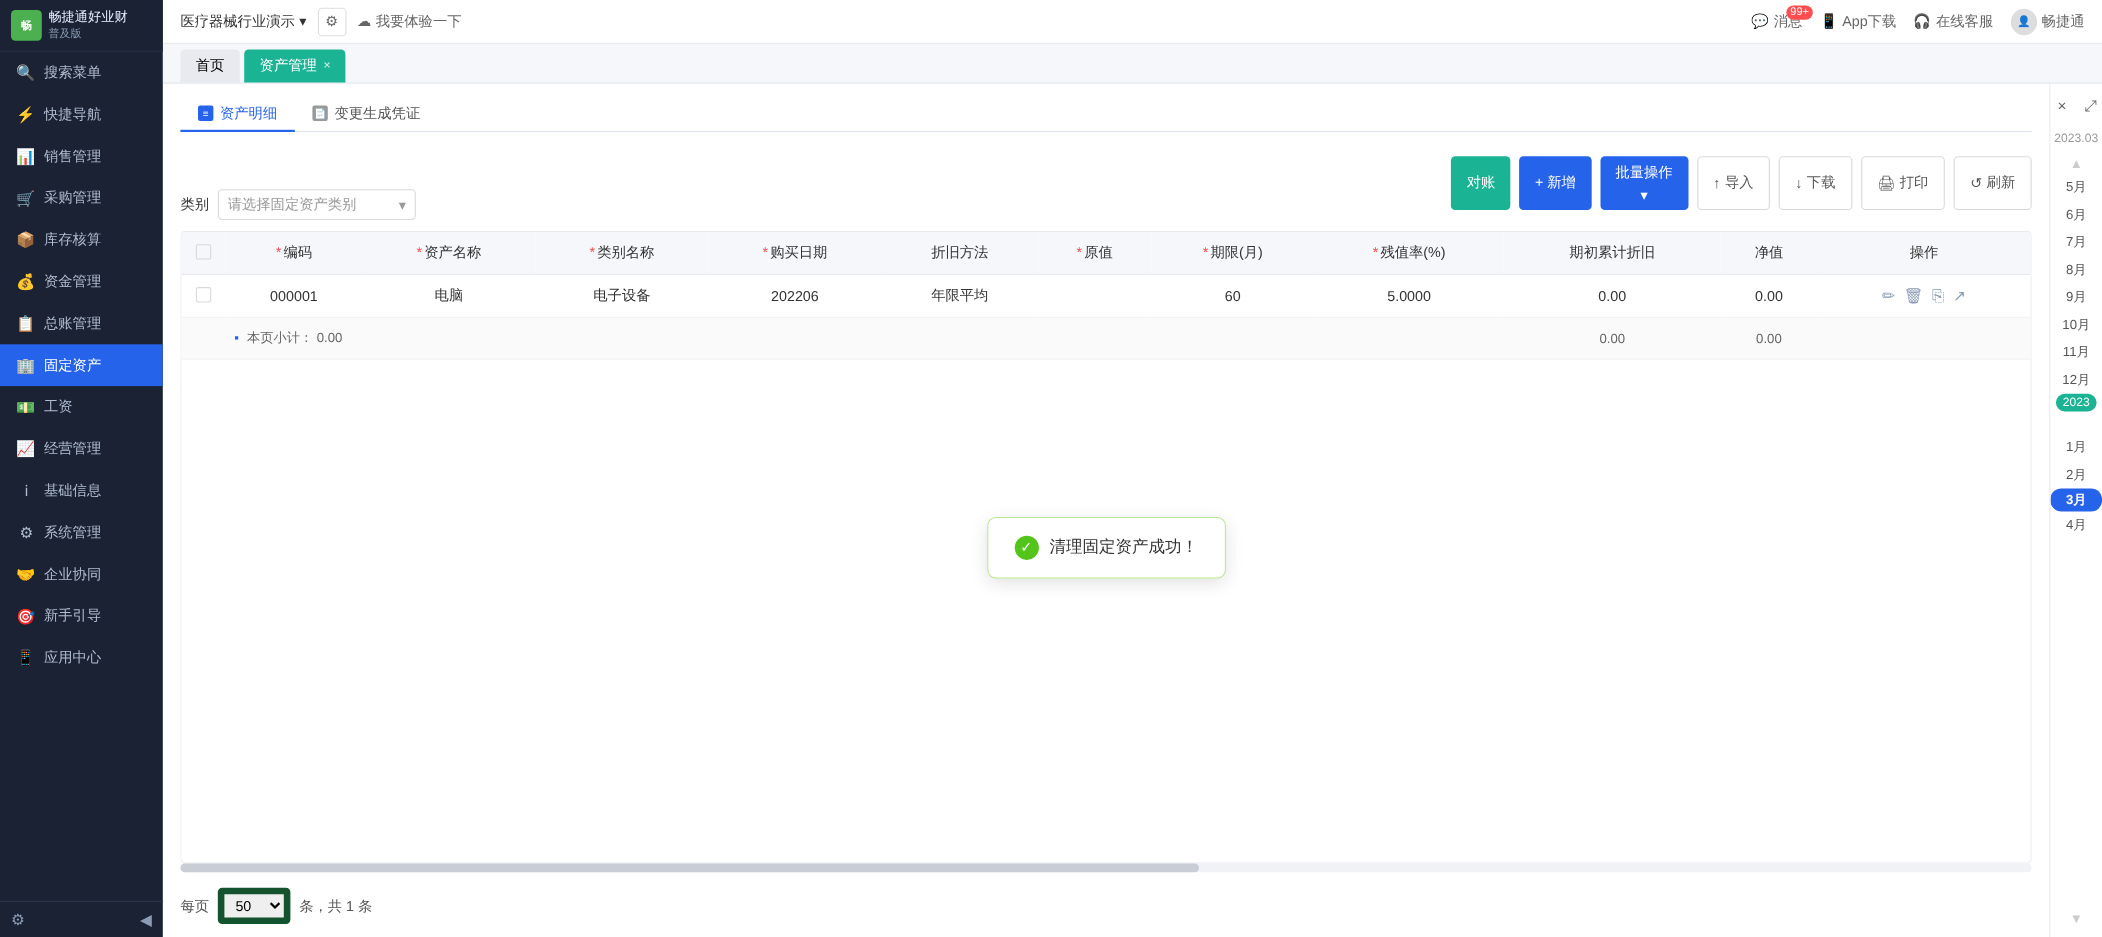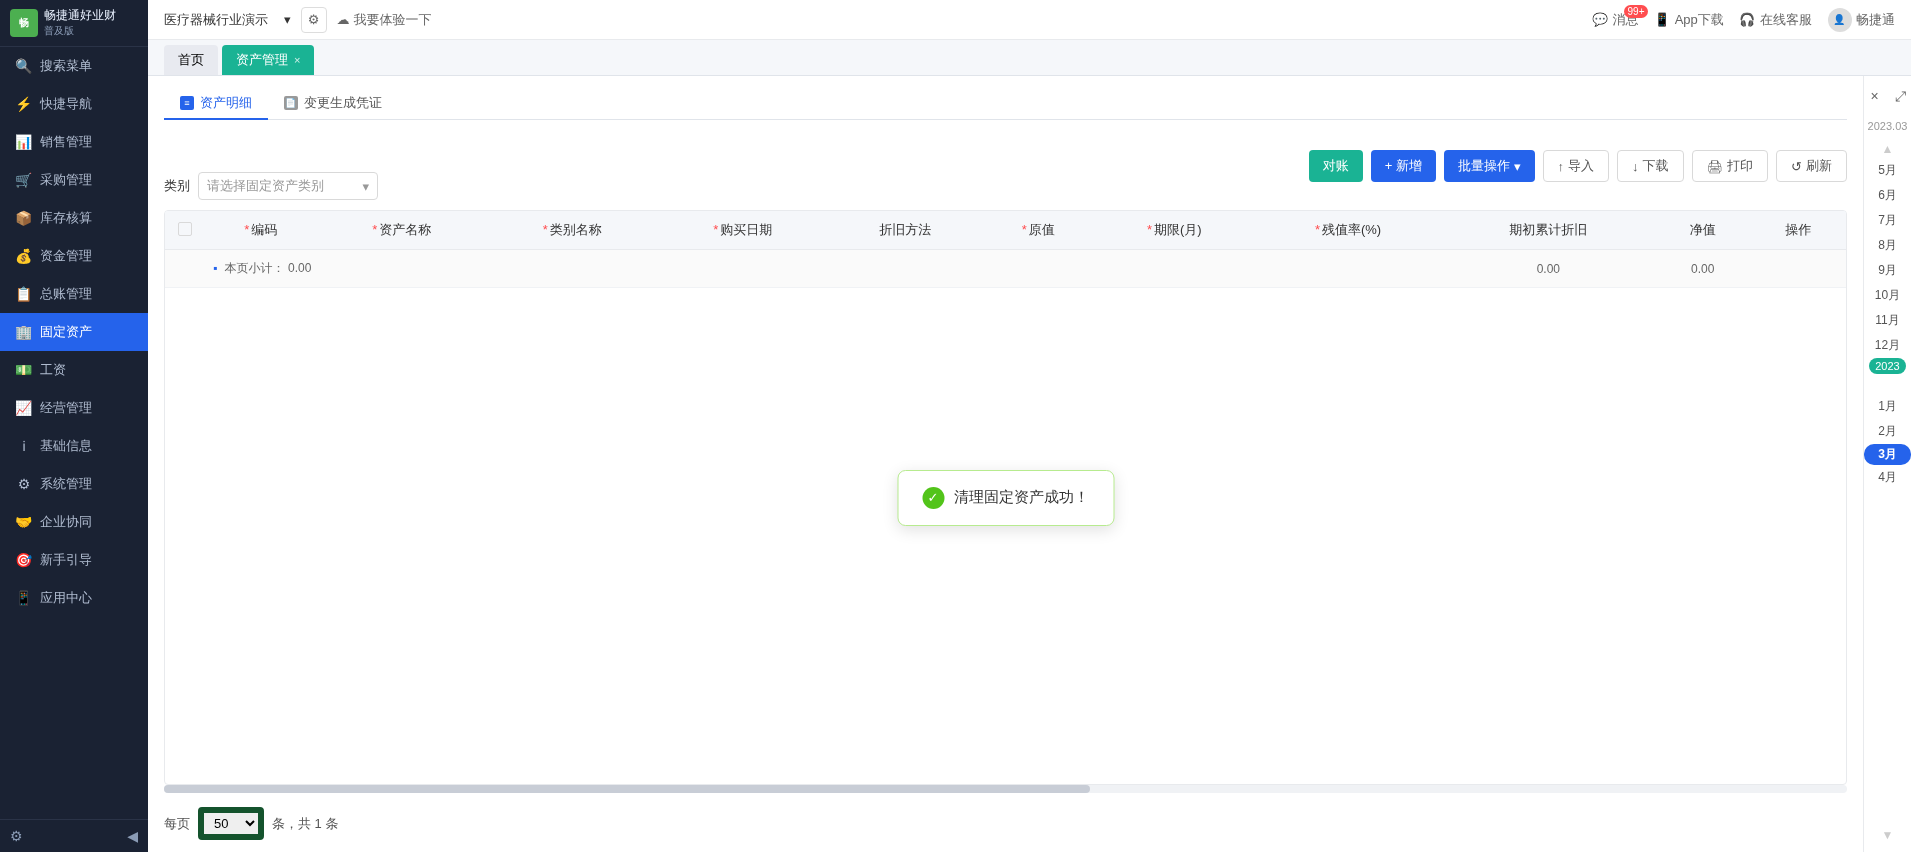--- a/index.html
+++ b/index.html
@@ -84,21 +84,21 @@
       display: flex;
       align-items: center;
       padding: 0 16px;
       border-bottom: 1px solid #e8eaed;
       gap: 10px;
       flex-shrink: 0;
     }
     .topbar-company {
       display: flex;
       align-items: center;
-      gap: 16px;
+      gap: 4px;
       color: #333;
       font-size: 13px;
       cursor: pointer;
     }
     .topbar-settings {
       width: 26px; height: 26px;
       border: 1px solid #ddd;
       border-radius: 4px;
       display: flex; align-items: center; justify-content: center;
       cursor: pointer;
@@ -281,20 +281,21 @@
       background: white;
       color: #555;
       border: 1px solid #d9d9d9;
     }
     .btn-batch {
       background: #2563eb;
       color: white;
       display: flex;
       align-items: center;
       gap: 4px;
+      flex-direction: column;
     }
 
     
     .table-container {
       flex: 1;
       overflow: auto;
       border: 1px solid #e8eaed;
       border-radius: 4px;
     }
     table {
@@ -680,20 +681,43 @@
                 <th>折旧方法</th>
                 <th><span class="required">*</span>原值</th>
                 <th><span class="required">*</span>期限(月)</th>
                 <th><span class="required">*</span>残值率(%)</th>
                 <th>期初累计折旧</th>
                 <th>净值</th>
                 <th>操作</th>
               </tr>
             </thead>
             <tbody>
+              <tr>
+                <td class="checkbox-cell">
+                  <span class="checkbox"></span>
+                </td>
+                <td>000001</td>
+                <td>电脑</td>
+                <td>电子设备</td>
+                <td>202206</td>
+                <td>年限平均</td>
+                <td></td>
+                <td>60</td>
+                <td>5.0000</td>
+                <td>0.00</td>
+                <td>0.00</td>
+                <td>
+                  <div class="action-icons">
+                    <span class="action-icon">✏</span>
+                    <span class="action-icon">🗑</span>
+                    <span class="action-icon">⎘</span>
+                    <span class="action-icon">↗</span>
+                  </div>
+                </td>
+              </tr>
               <tr class="subtotal-row">
                 <td></td>
                 <td colspan="5" style="text-align:left;">
                   <span style="color:#2563eb;margin-right:4px;">▪</span>
                   <span>本页小计：</span>
                   <span>0.00</span>
                 </td>
                 <td></td>
                   <td></td>
                   <td></td>

